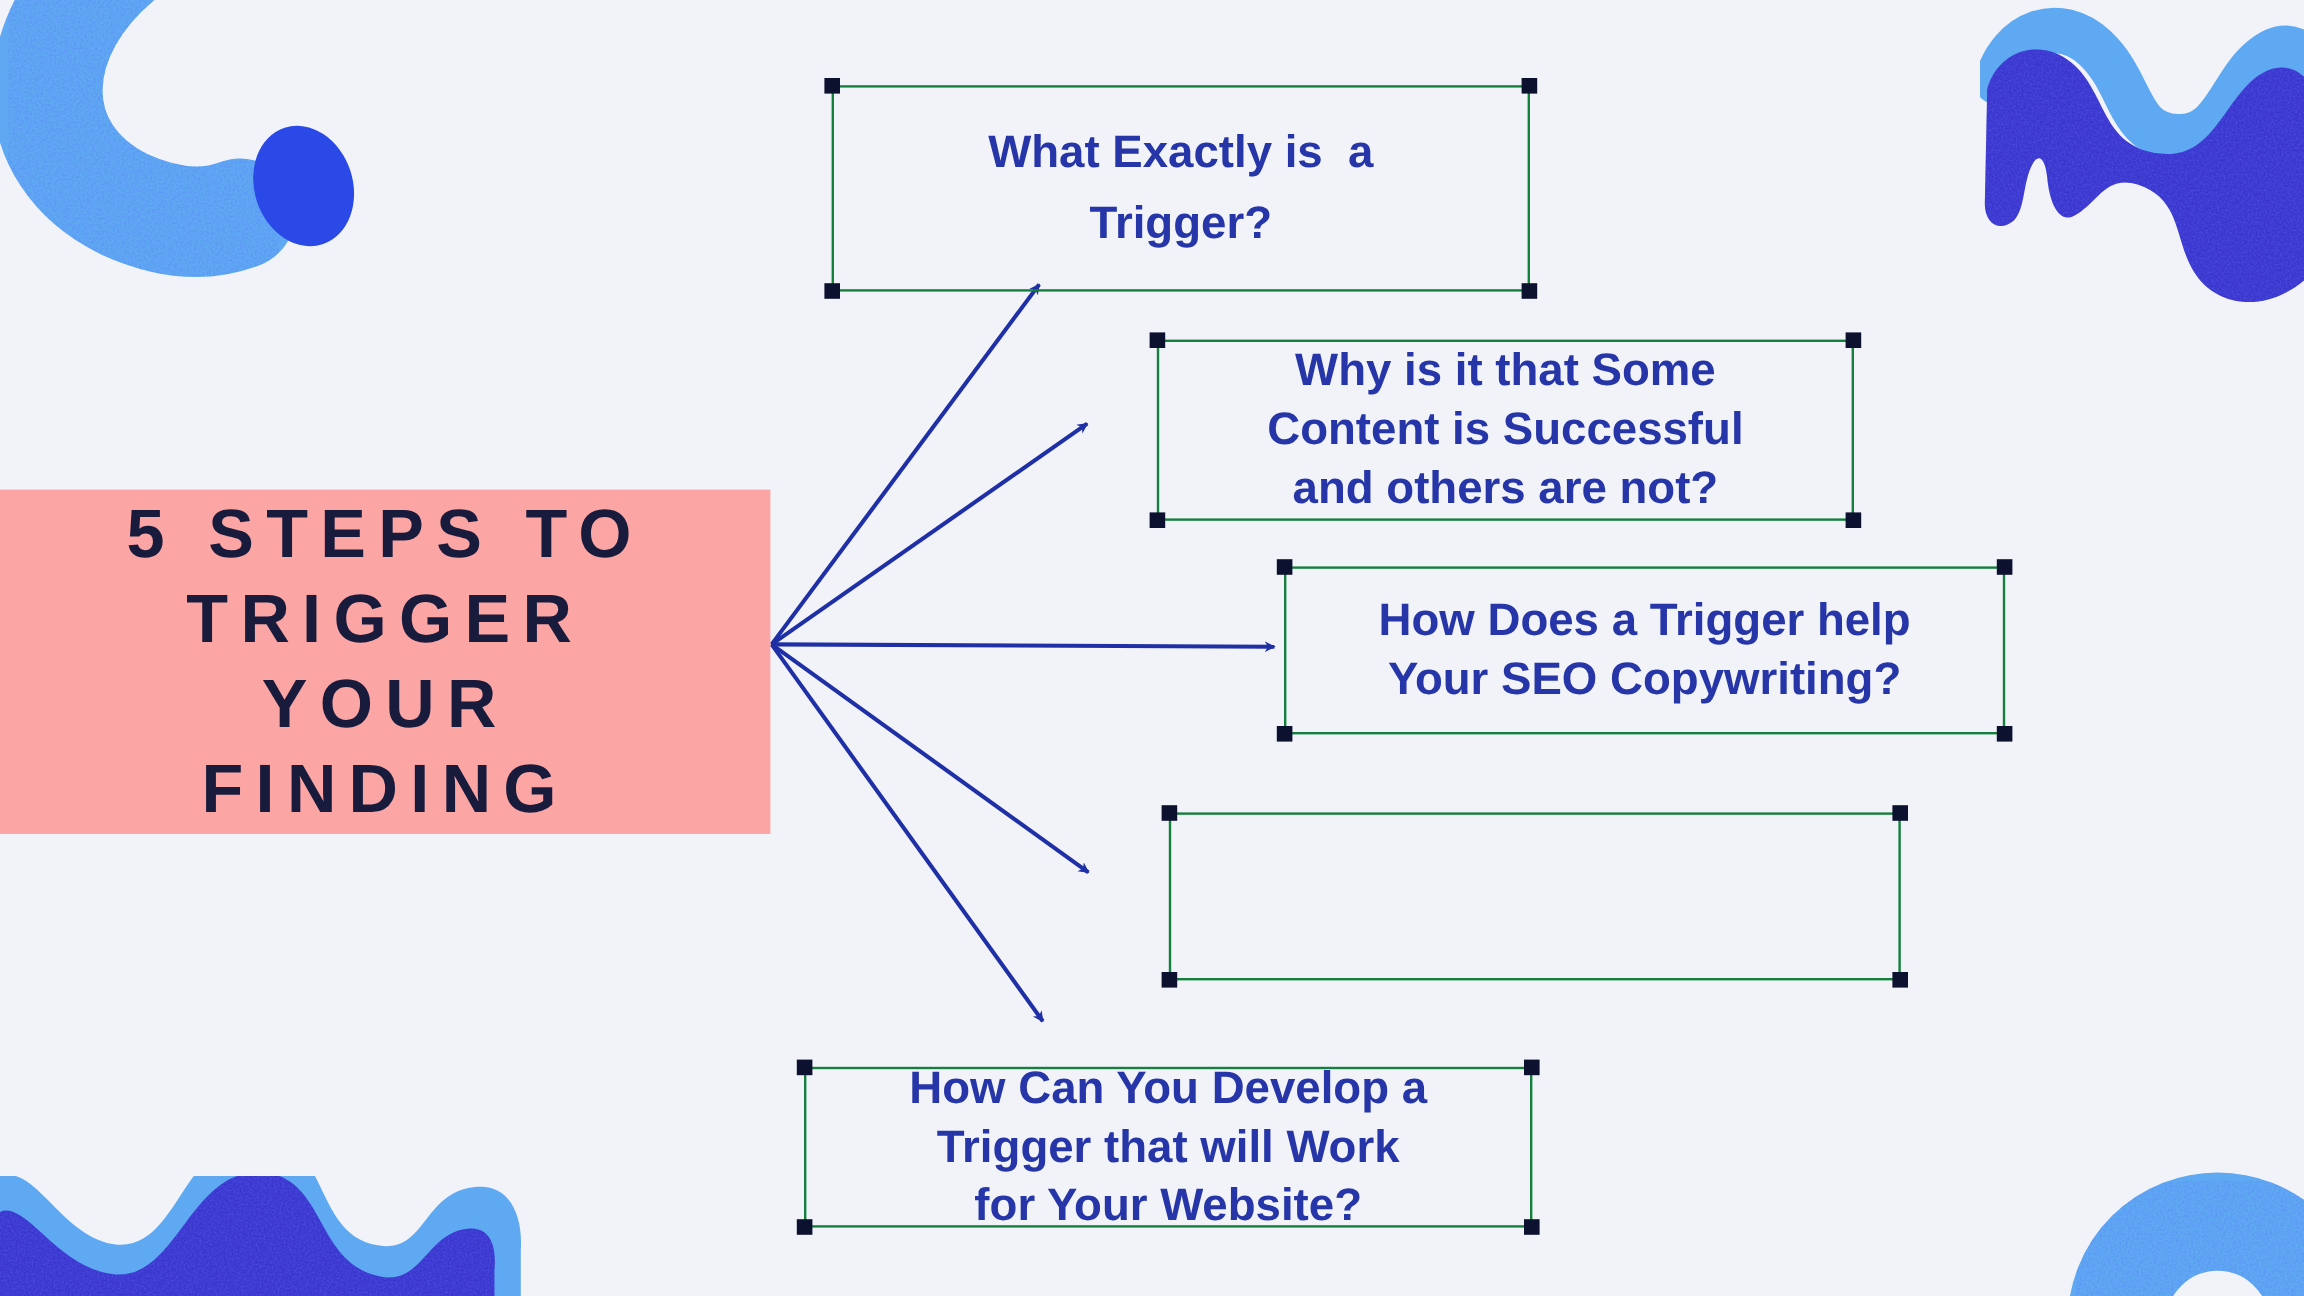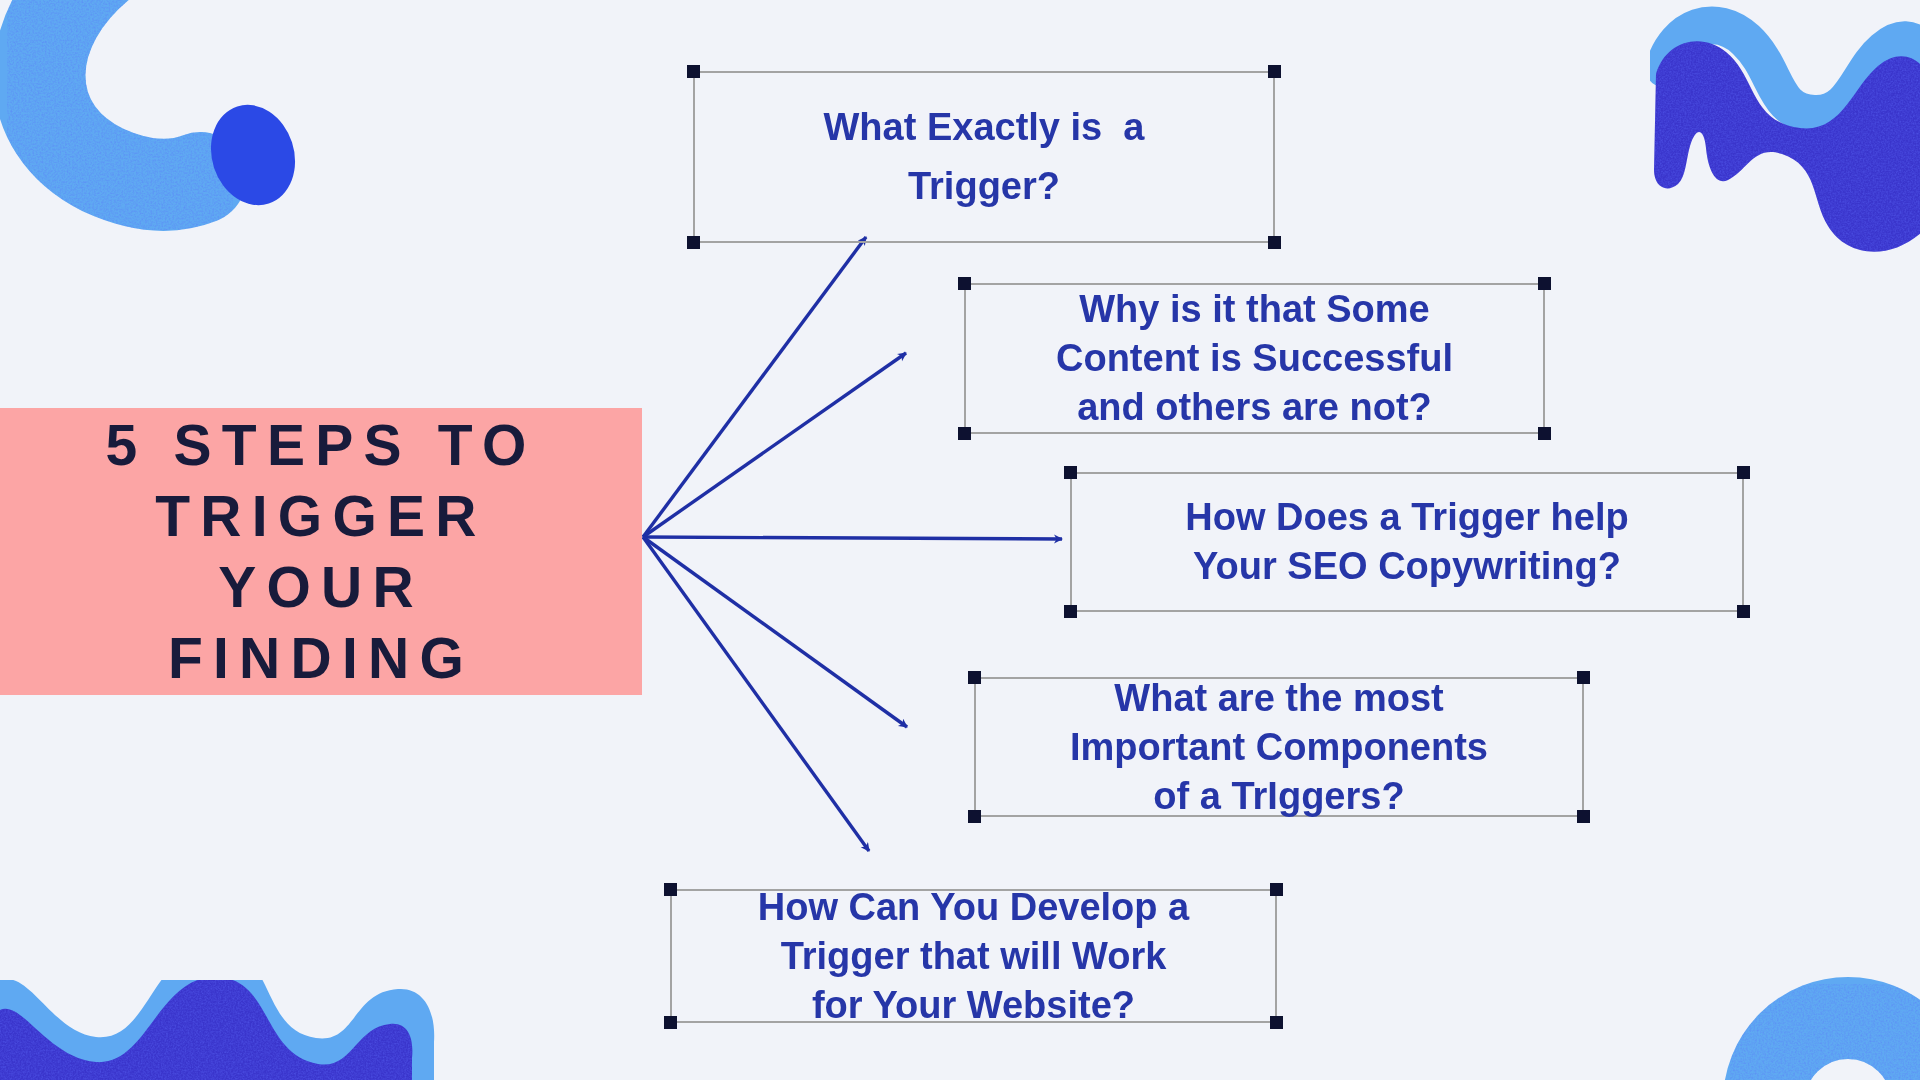--- a/index.html
+++ b/index.html
@@ -17,29 +17,29 @@
     position:absolute;left:0;top:408px;width:642px;height:287px;
     background:#fca5a5;display:flex;align-items:center;justify-content:center;
   }
   .title-text{
     text-align:center;color:#181b3b;font-weight:800;
     font-size:57px;line-height:71px;letter-spacing:0.18em;
   }
   .title-text div{white-space:nowrap;}
 
   .qbox{
-    position:absolute;border:2px solid #a3a3a3;box-sizing:border-box;
+    position:absolute;border:2px solid #15803d;box-sizing:border-box;
     display:flex;align-items:center;justify-content:center;
     text-align:center;color:#2636a8;font-weight:700;
     font-size:38px;line-height:49px;
   }
   .qbox .lbl{white-space:pre-wrap;}
   .b1{left:693px;top:71px;width:582px;height:172px;line-height:59px;}
   .b2{left:964px;top:283px;width:581px;height:151px;}
-  .b3{left:1070px;top:472px;width:674px;height:140px;}
+  .b3{left:1070px;top:472px;width:601px;height:140px;}
   .b4{left:974px;top:677px;width:610px;height:140px;}
   .b5{left:670px;top:889px;width:607px;height:134px;justify-content:center;}
 
   .handle{
     position:absolute;width:13px;height:13px;background:#0d1130;
   }
   .h-tl{left:-8px;top:-8px;}
   .h-tr{right:-8px;top:-8px;}
   .h-bl{left:-8px;bottom:-8px;}
   .h-br{right:-8px;bottom:-8px;}
@@ -159,23 +159,20 @@
     <span class="handle h-br"></span>
     <span class="lbl">How Does a Trigger help
 Your SEO Copywriting?</span>
   </div>
 
   <div class="qbox b4">
     <span class="handle h-tl"></span>
     <span class="handle h-tr"></span>
     <span class="handle h-bl"></span>
     <span class="handle h-br"></span>
-    <span class="lbl">What are the most
-Important Components
-of a TrIggers?</span>
   </div>
 
   <div class="qbox b5">
     <span class="handle h-tl"></span>
     <span class="handle h-tr"></span>
     <span class="handle h-bl"></span>
     <span class="handle h-br"></span>
     <span class="lbl">How Can You Develop a
 Trigger that will Work
 for Your Website?</span>

